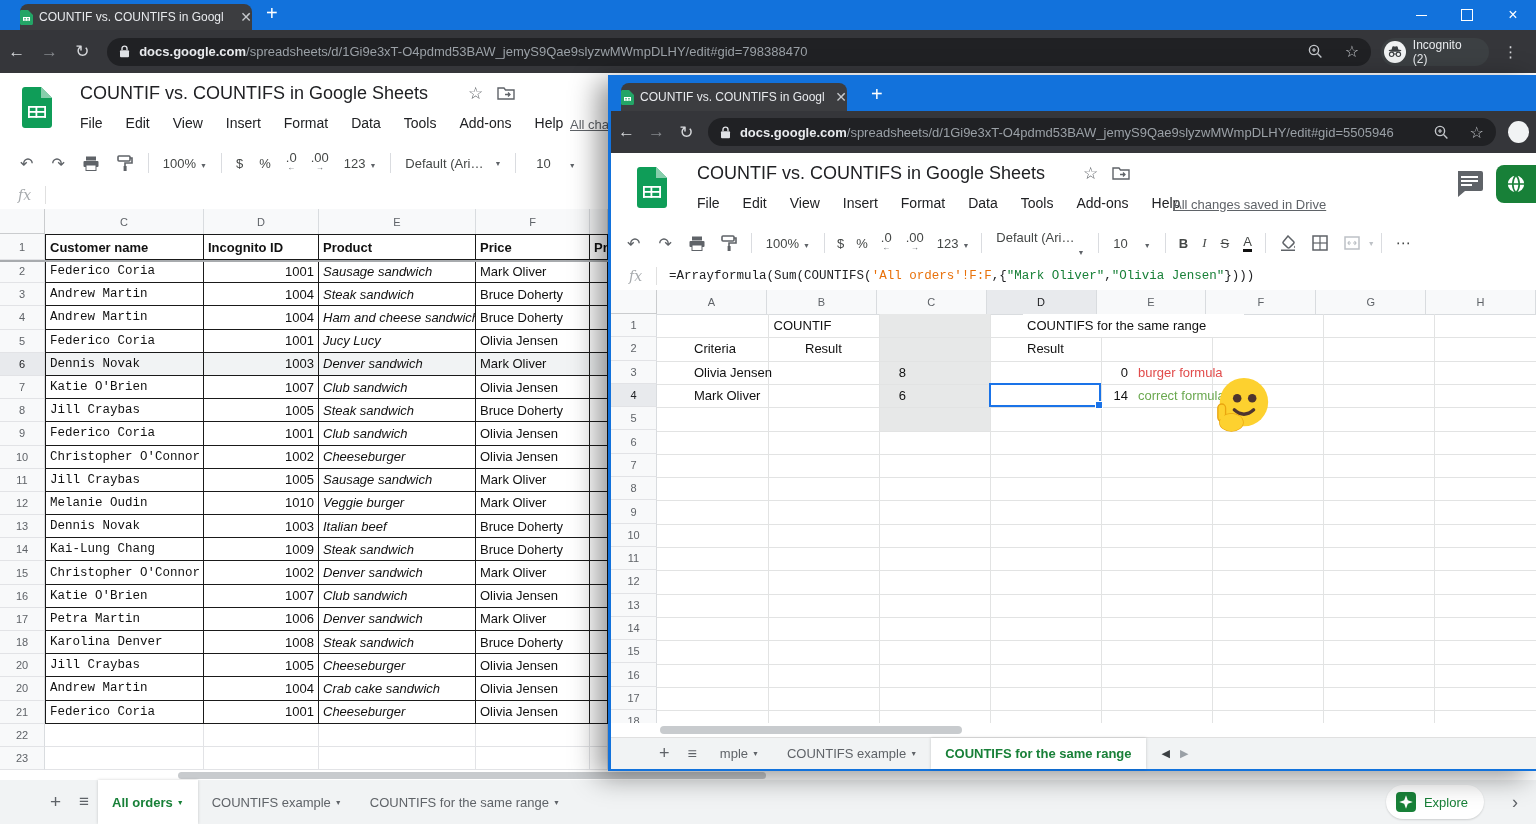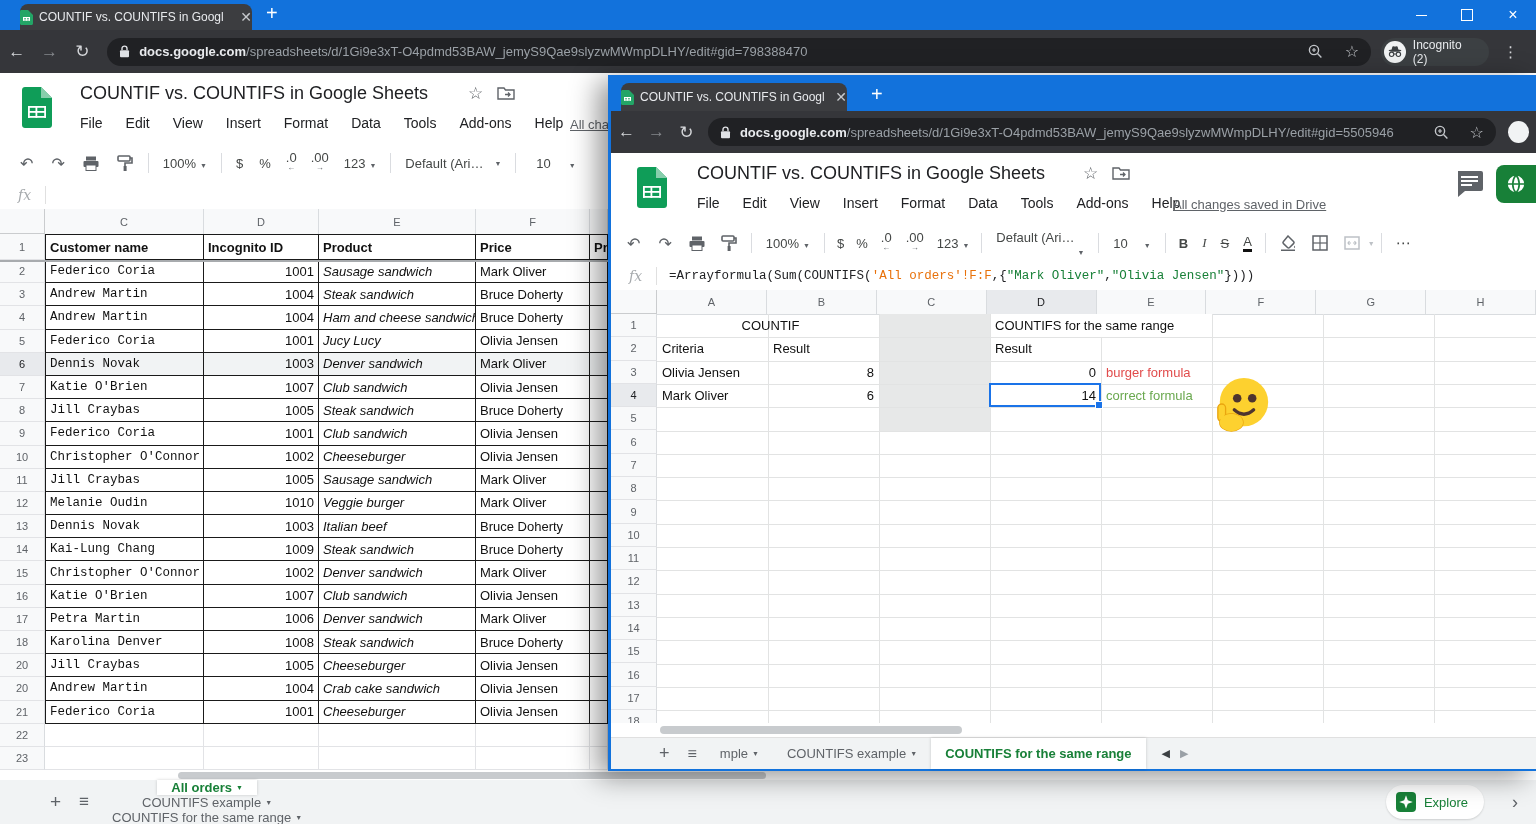--- a/index.html
+++ b/index.html
@@ -58,21 +58,21 @@
   .cell{box-sizing:border-box;overflow:hidden;white-space:nowrap;display:flex;align-items:center;padding:0 4px;font-size:13px;color:#111;}
   .tcell{border-right:1px solid #1a1a1a;border-bottom:1px solid #1a1a1a;background:#fff;}
   .lcell{border-right:1px solid #e2e3e6;border-bottom:1px solid #e2e3e6;background:#fff;}
   .hcell{font-weight:bold;border-top:1px solid #1a1a1a;}
   .c-name{font-family:"Liberation Mono",monospace;font-size:12.5px;}
   .c-id{justify-content:flex-end;}
   .c-prod{font-style:italic;}
   .hl{background:#f1f3f4 !important;}
 
   
-  .fgtext{position:absolute;font-size:13px;color:#111;white-space:nowrap;display:flex;align-items:center;box-sizing:border-box;}
+  .fgtext{position:absolute;font-size:13px;color:#111;white-space:nowrap;display:flex;align-items:center;box-sizing:border-box;margin-left:32px;}
   .gridline-v{position:absolute;width:1px;background:#e2e3e3;top:0;}
   .fg-rowline{position:absolute;height:1px;background:#e2e3e3;left:0;right:0;}
 
   
   .sheettab-bar{background:#f1f3f4;display:flex;align-items:center;font-size:13px;color:#5f6368;}
   .sheet-tab{display:flex;align-items:center;height:100%;padding:0 14px;white-space:nowrap;}
   .sheet-tab.active{background:#fff;color:#188038;font-weight:bold;box-shadow:0 0 3px rgba(0,0,0,.18);}
   .bar-ico{font-size:16px;color:#5f6368;margin:0 9px;}
   .scroll-thumb{position:absolute;background:#c8cbce;border-radius:4px;}
 
@@ -415,21 +415,21 @@
       <div class="abs" style="left:0;top:51px;width:608px;height:2px;background:#a8abae;"></div>
     </div>
 
     <div class="abs" style="left:0;top:770px;width:1536px;height:10px;background:#fff;">
       <div class="scroll-thumb" style="left:178px;top:2px;width:588px;height:7px;"></div>
     </div>
 
     <div class="abs sheettab-bar" style="left:0;top:780px;width:1536px;height:44px;">
       <span class="bar-ico" style="margin-left:50px;font-size:19px;">+</span>
       <span class="bar-ico" style="font-size:17px;">≡</span>
-      <div id="bg-sheet-tabs" class="flex" style="height:100%;flex-direction:column;">
+      <div id="bg-sheet-tabs" class="flex" style="height:100%;">
           <div class="sheet-tab active">All orders<span class="dd" style="color: rgb(24, 128, 56);">▼</span></div>
           <div class="sheet-tab">COUNTIFS example<span class="dd">▼</span></div>
           <div class="sheet-tab">COUNTIFS for the same range<span class="dd">▼</span></div>
         </div>
       <span style="flex:1;"></span>
       <div class="flex" style="background:#fff;border-radius:18px;height:34px;padding:0 16px 0 10px;margin-right:28px;box-shadow:0 1px 2px rgba(0,0,0,.15);">
         <svg width="20" height="20" viewBox="0 0 20 20" style="margin-right:8px;">
             <rect x="0" y="0" width="20" height="20" rx="4" fill="#188038"></rect>
             <path d="M10 3.2 11.8 8.2 16.8 10 11.8 11.8 10 16.8 8.2 11.8 3.2 10 8.2 8.2z" fill="#fff"></path>
           </svg>

